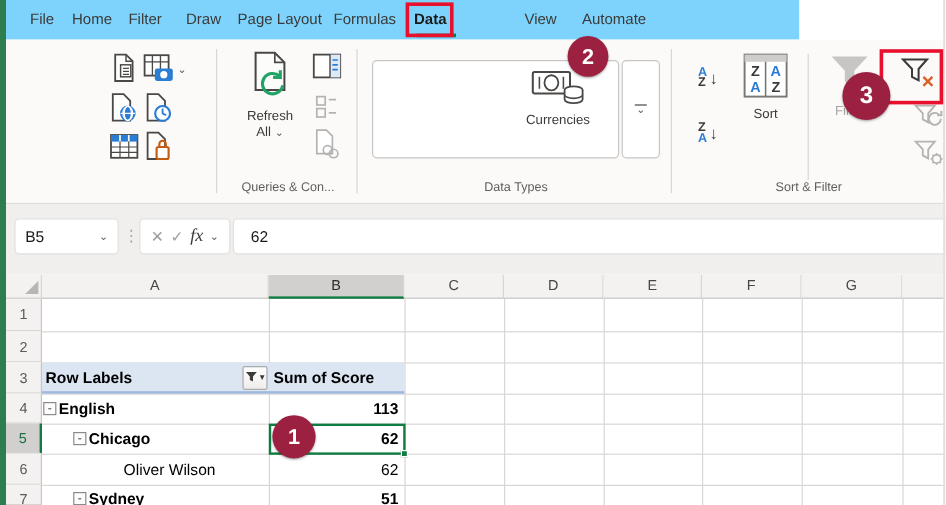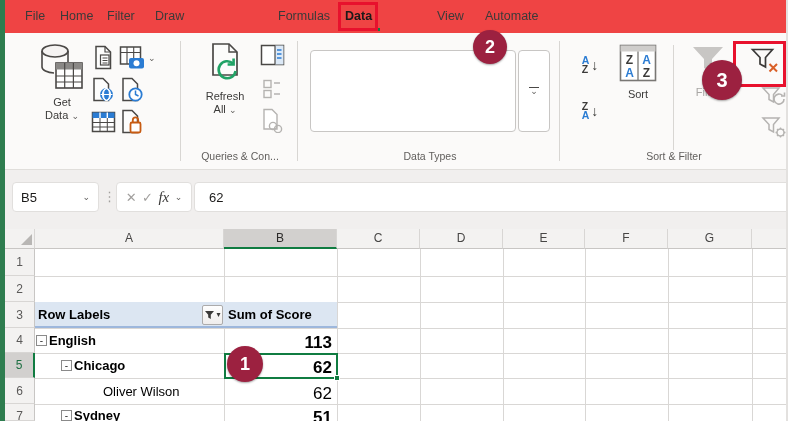--- a/index.html
+++ b/index.html
@@ -6,21 +6,21 @@
   *{box-sizing:border-box;}
   .screen{position:relative;width:788px;height:421px;overflow:hidden;
           font-family:"Liberation Sans",sans-serif;background:#fff;color:#3b3a39;}
   .abs{position:absolute;}
 
   
   .edge-green{left:0;top:0;width:5px;height:421px;background:#2E7D4F;}
   .edge-right{right:0;top:0;width:2px;height:421px;background:#E3E1DF;}
 
   
-  .tabbar{left:5px;top:0;width:783px;height:33px;background:#ef4444;}
+  .tabbar{left:5px;top:0;width:661px;height:33px;background:#7dd3fc;}
   .tab{position:absolute;top:0;height:33px;line-height:33px;font-size:12.5px;color:#3b3a39;white-space:nowrap;cursor:default;}
   .tab.active{color:#1b1a19;font-weight:600;}
   .data-underline{left:342px;top:28px;width:33px;height:3px;background:#107C41;}
 
   
   .ribbon{left:5px;top:33px;width:783px;height:137px;background:#FBFAF9;border-bottom:1px solid #E0DEDB;}
   .vsep{position:absolute;width:1px;background:#D8D6D3;}
   .glabel{position:absolute;top:115px;height:16px;font-size:10.5px;color:#605E5C;text-align:center;line-height:16px;white-space:nowrap;}
   .bigbtn{position:absolute;display:flex;flex-direction:column;align-items:center;cursor:default;}
   .btnlbl{font-size:11px;color:#3b3a39;line-height:13px;text-align:center;white-space:nowrap;}
@@ -59,69 +59,55 @@
   .hdrcell{position:absolute;top:0;height:20px;background:#F3F2F1;border-right:1px solid #D8D6D4;border-bottom:1px solid #C8C6C4;
            font-size:12px;color:#474645;text-align:center;line-height:19px;}
   .hdrcell.sel{background:#D2D0CE;border-bottom:2px solid #107C41;color:#2b2a29;}
   .rowhdr{position:absolute;left:0;width:30px;background:#F3F2F1;border-right:1px solid #C8C6C4;border-bottom:1px solid #D8D6D4;
           font-size:12px;color:#5a5958;text-align:center;}
   .rowhdr.sel{background:#D2D0CE;border-right:2px solid #107C41;color:#1D6F42;}
   .gridv{position:absolute;top:20px;width:1px;height:172px;background:#D9D7D5;}
   .gridh{position:absolute;left:30px;width:753px;height:1px;background:#D9D7D5;}
   .celltext{position:absolute;font-size:13px;color:#000;white-space:nowrap;}
   .b{font-weight:bold;}
-  .val{position:absolute;width:106px;text-align:right;font-size:17px;color:#000;}
+  .val{position:absolute;width:106px;text-align:right;font-size:13px;color:#000;}
   .minusbox{position:absolute;width:11px;height:11px;border:1px solid #8A8A8A;background:#FDFDFD;color:#333;
             font-size:10px;line-height:9px;text-align:center;}
   .pivothdr{position:absolute;left:30px;top:73px;width:302px;height:26px;background:#DCE6F2;border-bottom:2px solid #9DB7DC;}
   .selbox{position:absolute;border:2px solid #107C41;z-index:20;}
   .fillhandle{position:absolute;width:6px;height:6px;background:#107C41;border:1px solid #fff;z-index:21;}
   .filterbtn{position:absolute;width:21px;height:20px;background:linear-gradient(#FEFEFE,#EFEDEC);border:1px solid #ACABAB;
              border-radius:2px;display:flex;align-items:center;justify-content:center;gap:1px;}
   .tinyarrow{font-size:8px;color:#3b3a39;line-height:8px;}
 </style>
 </head>
 <body>
 
 <div class="screen">
 
   <div class="abs tabbar">
     <span class="tab" style="left:20px">File</span>
     <span class="tab" style="left:55px">Home</span>
     <span class="tab" style="left:102px">Filter</span>
     <span class="tab" style="left:150px">Draw</span>
+    <span class="tab" style="left:193px">Page Layout</span>
     <span class="tab" style="left:273px">Formulas</span>
     <span class="tab active" style="left:340px">Data</span>
     <span class="tab" style="left:432px">View</span>
     <span class="tab" style="left:480px">Automate</span>
     <div class="abs data-underline"></div>
   </div>
 
   <div class="abs ribbon">
     <div class="vsep" style="left:175px;top:8px;height:120px"></div>
     <div class="vsep" style="left:292px;top:8px;height:120px"></div>
     <div class="vsep" style="left:554px;top:8px;height:120px"></div>
     <div class="vsep" style="left:668px;top:12px;height:105px"></div>
     <div class="vsep" style="left:781px;top:8px;height:120px"></div>
 
-    <div class="bigbtn" style="left:28px;top:9px;width:58px">
-      <span>
-        <svg width="46" height="50" viewBox="0 0 46 50">
-          <ellipse cx="16" cy="9" rx="13" ry="6" fill="#F5F3F2" stroke="#4A4846" stroke-width="1.6"></ellipse>
-          <path d="M3 9 V25 a13 6 0 0 0 12 6" fill="none" stroke="#4A4846" stroke-width="1.6"></path>
-          <path d="M29 9 V20" fill="none" stroke="#4A4846" stroke-width="1.6"></path>
-          <rect x="17" y="21" width="26" height="25" fill="#fff" stroke="#4A4846" stroke-width="1.6"></rect>
-          <rect x="17" y="21" width="26" height="6.5" fill="#8A8886"></rect>
-          <path d="M25.7 21 V46 M34.4 21 V46 M17 34 H43 M17 40 H43" stroke="#4A4846" stroke-width="1.2" fill="none"></path>
-        </svg>
-      </span>
-      <span class="btnlbl">Get</span>
-      <span class="btnlbl"><span>Data</span>
-        <span class="chev">⌄</span></span>
-    </div>
     <div class="smallbtn" style="left:84px;top:12px">
       <span>
         <svg width="21" height="25" viewBox="0 0 21 25">
           <path d="M3 1.5 H12 L17.5 7 V23.5 H3 Z" fill="#FDFDFC" stroke="#4A4846" stroke-width="1.5"></path>
           <path d="M12 1.5 V7 H17.5" fill="none" stroke="#4A4846" stroke-width="1.2"></path>
           <rect x="7.5" y="10" width="8.5" height="10" fill="#fff" stroke="#4A4846" stroke-width="1.2"></rect>
           <path d="M9.5 13 H14.5 M9.5 15.5 H14.5 M9.5 18 H14.5" stroke="#4A4846" stroke-width="1"></path>
         </svg>
       </span>
     </div>
@@ -212,20 +198,33 @@
         <svg width="22" height="25" viewBox="0 0 22 25">
           <path d="M3 1.5 H11 L16 6.5 V21 H3 Z" fill="#fff" stroke="#B5B3B1" stroke-width="1.4"></path>
           <circle cx="12" cy="18" r="3.6" fill="none" stroke="#B5B3B1" stroke-width="1.4"></circle>
           <circle cx="17" cy="21" r="3.6" fill="none" stroke="#B5B3B1" stroke-width="1.4"></circle>
         </svg>
       </span>
     </div>
     <div class="glabel" style="left:179px;width:112px">Queries &amp; Con...</div>
 
     <div class="abs gallery"></div>
+    <div class="gal-item" style="left:412px;width:96px">
+      <span>
+        <svg width="46" height="33" viewBox="0 0 46 33">
+          <rect x="2" y="4" width="31" height="18" rx="1.5" fill="#fff" stroke="#4A4846" stroke-width="1.7"></rect>
+          <path d="M7.5 8 V18 M27.5 8 V18" stroke="#4A4846" stroke-width="1.3"></path>
+          <ellipse cx="17.5" cy="13" rx="5.8" ry="6.3" fill="none" stroke="#4A4846" stroke-width="1.5"></ellipse>
+          <ellipse cx="36" cy="19" rx="7.5" ry="3" fill="#fff" stroke="#4A4846" stroke-width="1.5"></ellipse>
+          <path d="M28.5 19 V27 a7.5 3 0 0 0 15 0 V19" fill="#fff" stroke="#4A4846" stroke-width="1.5"></path>
+          <path d="M28.5 23 a7.5 3 0 0 0 15 0" fill="none" stroke="#4A4846" stroke-width="1.3"></path>
+        </svg>
+      </span>
+      <span class="btnlbl">Currencies</span>
+    </div>
     <div class="abs gal-more">
       <span class="more-bar"></span>
       <span class="chev">⌄</span>
     </div>
     <div class="glabel" style="left:297px;width:256px">Data Types</div>
 
     <div class="azbtn" style="left:566px;top:15px">
       <span class="azletters">
           <i class="blue">A</i>
           <i>Z</i>

